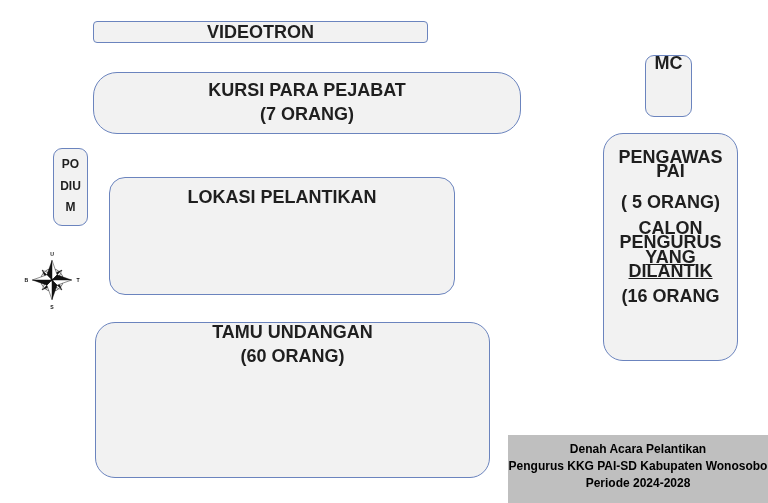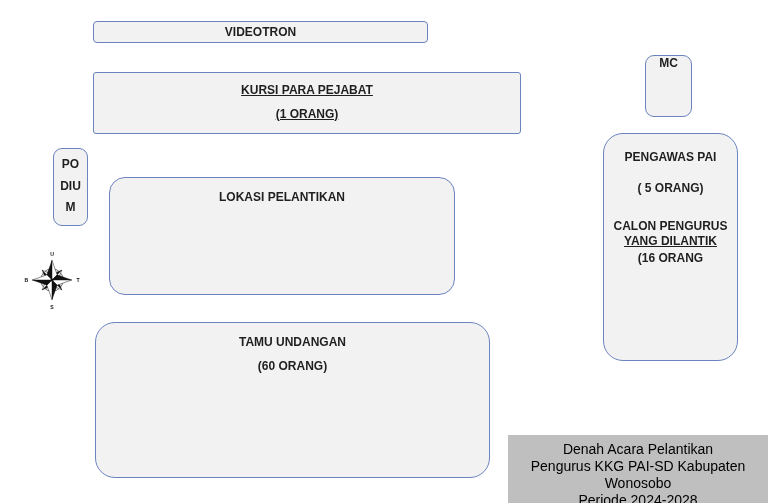--- a/index.html
+++ b/index.html
@@ -13,72 +13,72 @@
   body{font-family:"Liberation Sans",sans-serif;}
   .canvas{
     position:relative;width:768px;height:503px;background:#fff;overflow:hidden;
   }
   .shape{
     position:absolute;
     background:var(--box-fill);
     border:1.4px solid var(--box-border);
     color:var(--label-text);
     font-weight:bold;
-    font-size:12px;
+    font-size:18px;
     text-align:center;
     display:flex;flex-direction:column;align-items:center;
   }
   .shape .line{line-height:14px;width:100%;}
   
   .videotron{left:93px;top:21px;width:335px;height:22px;border-radius:4px;justify-content:center;}
   
-  .kursi{left:93px;top:72px;width:428px;height:62px;border-radius:3px;text-decoration:underline;}
+  .kursi{left:93px;top:72px;width:428px;height:62px;border-radius:24px;}
   .kursi .l0{margin-top:10px;}
   .kursi .l1{margin-top:10px;}
   
   .podium{left:53px;top:148px;width:35px;height:78px;border-radius:9px;font-size:12px;padding-top:5px;}
   .podium .line{line-height:21.5px;}
   
   .lokasi{left:109px;top:177px;width:346px;height:118px;border-radius:16px;padding-top:12px;}
   
   .tamu{left:95px;top:322px;width:395px;height:156px;border-radius:20px;}
-  .tamu .l0{margin-top:12px;}
+  .tamu .l0{margin-top:2px;}
   .tamu .l1{margin-top:10px;}
   
   .mc{left:645px;top:55px;width:47px;height:62px;border-radius:9px;}
   
   .pengawas{left:603px;top:133px;width:135px;height:228px;border-radius:20px;}
   .pengawas .p0{margin-top:16px;}
   .pengawas .p1{margin-top:17px;}
-  .pengawas .p2{margin-top:24px;}
+  .pengawas .p2{margin-top:12px;}
   .pengawas .p3{margin-top:1px;text-decoration:underline;}
-  .pengawas .p4{margin-top:3px;}
+  .pengawas .p4{margin-top:11px;}
   
   .compass{position:absolute;left:23px;top:249px;width:58px;height:62px;}
   
   .footer{
     position:absolute;left:508px;top:435px;width:260px;height:68px;
     background:var(--footer-bg);
-    color:#000;font-size:14px;font-weight:normal;text-align:center;
+    color:#000;font-size:12px;font-weight:bold;text-align:center;
     padding-top:6px;
   }
   .footer .line{line-height:17px;}
 </style>
 </head>
 <body>
 
 <div class="canvas">
 
   <div class="shape videotron">
     <div class="line">VIDEOTRON</div>
   </div>
 
   <div class="shape kursi">
     <div class="line l0">KURSI PARA PEJABAT</div>
-    <div class="line l1">(1 ORANG)</div>
+    <div class="line l1">(7 ORANG)</div>
   </div>
 
   <div class="shape podium">
     <div class="line">PO</div>
     <div class="line">DIU</div>
     <div class="line">M</div>
   </div>
 
   <div class="shape lokasi">
     <div class="line">LOKASI PELANTIKAN</div>

